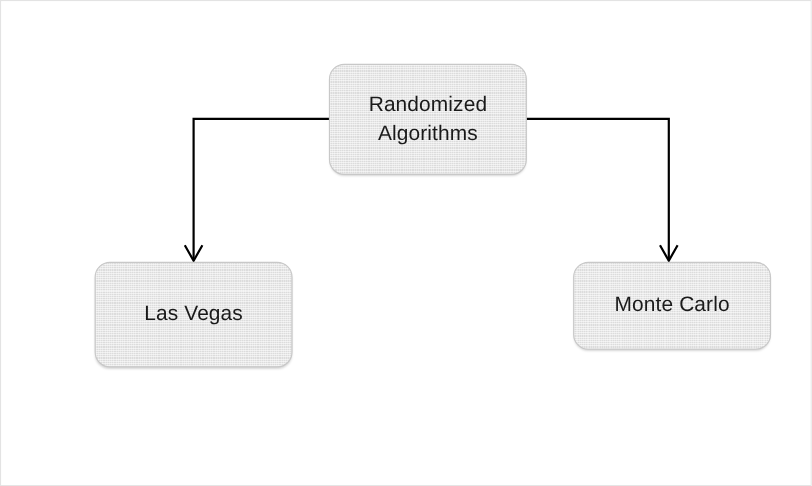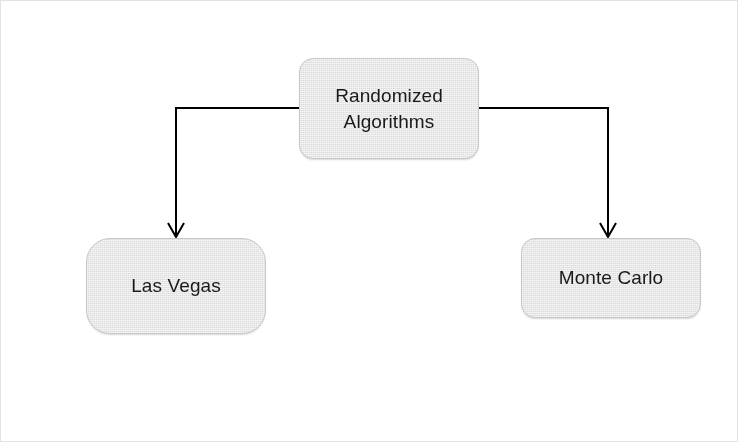--- a/index.html
+++ b/index.html
@@ -57,21 +57,20 @@
     left: 298px;
     top: 57px;
     width: 180px;
     height: 101px;
   }
   #node-las-vegas {
     left: 85px;
     top: 237px;
     width: 180px;
     height: 96px;
-    border-radius: 24px;
   }
   #node-monte-carlo {
     left: 520px;
     top: 237px;
     width: 180px;
     height: 80px;
   }
 </style>
 </head>
 <body>

